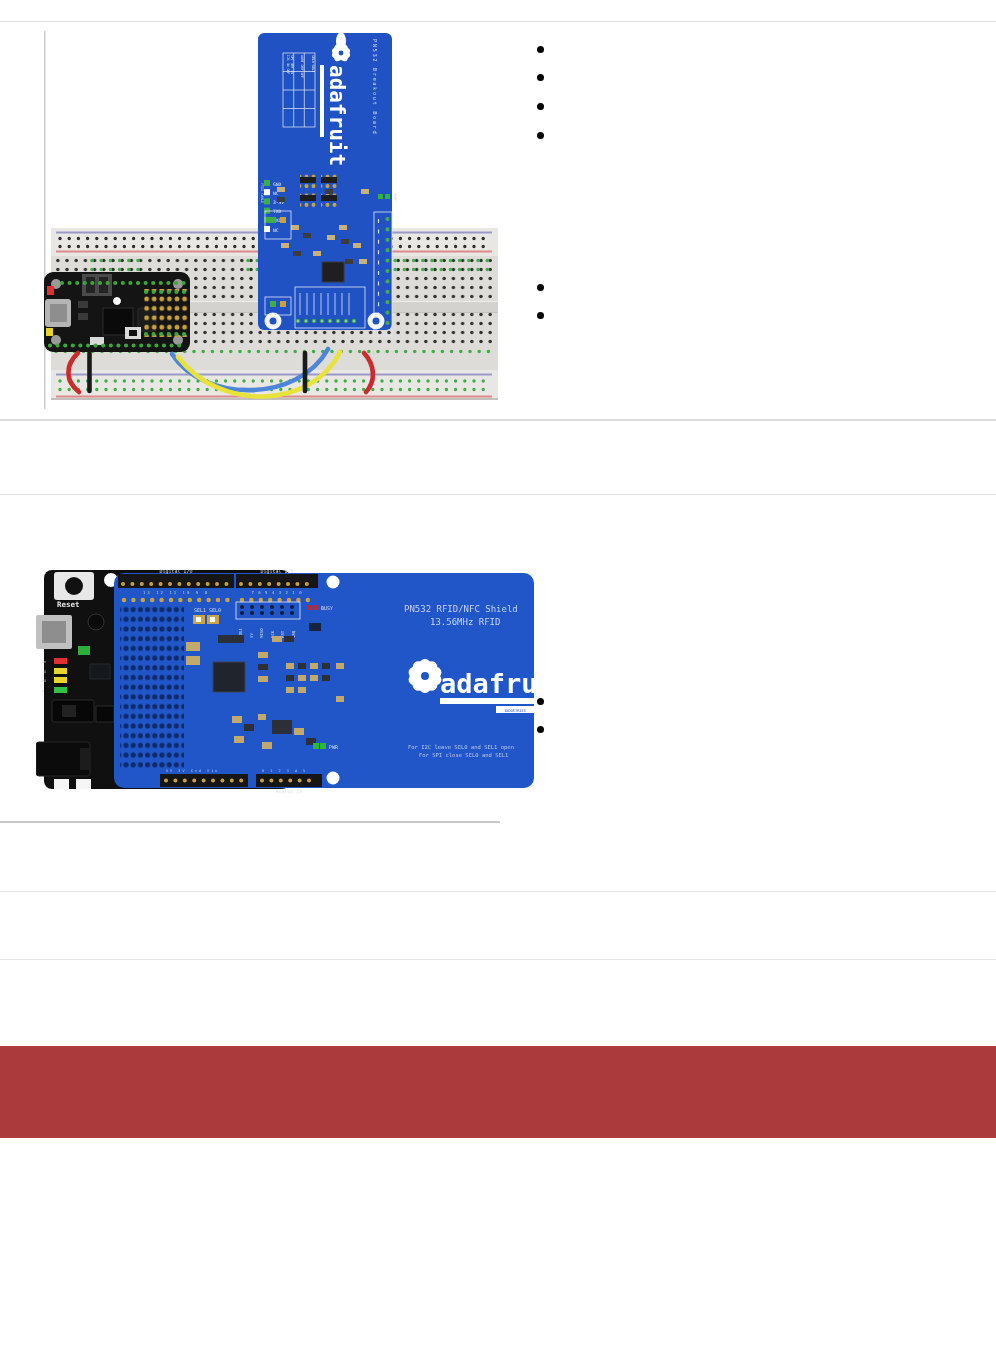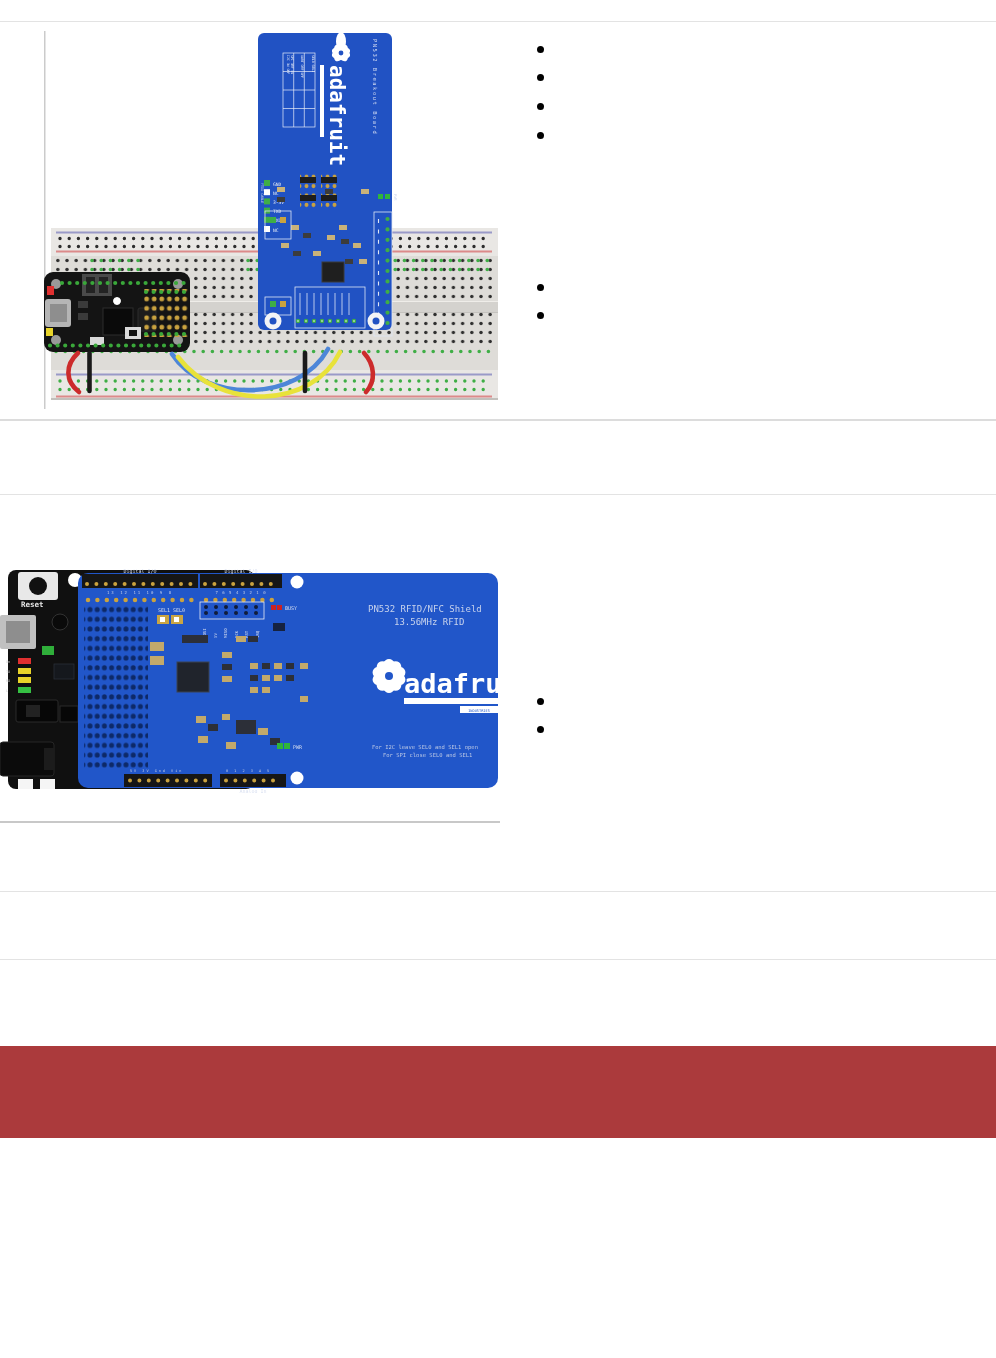--- a/index.html
+++ b/index.html
@@ -241,21 +241,21 @@
       </li>
     <li>
         <span class="dot"></span>
         <span></span>
       </li>
   </ul>
 
   <div class="hr" style="top:419px;height:2px;background:#dcdcdc;"></div>
   <div class="hr" style="top:494px;"></div>
 
-  <div class="figure" style="left:0;top:566px;width:498px;height:227px;">
+  <div class="figure" style="left:0;top:566px;width:498px;height:227px;padding-left:36px;">
     <svg width="498" height="227" viewBox="0 0 498 227">
       <defs>
         <pattern id="protoHoles" width="7.2" height="9.7" patternUnits="userSpaceOnUse">
           <circle cx="3.6" cy="4.8" r="2.5" fill="#0d2968"></circle>
         </pattern>
       </defs>
       <rect x="0" y="0" width="498" height="227" fill="#ffffff"></rect>
 
       <g>
         <rect x="8" y="4" width="246" height="219" rx="8" fill="#101010"></rect>

